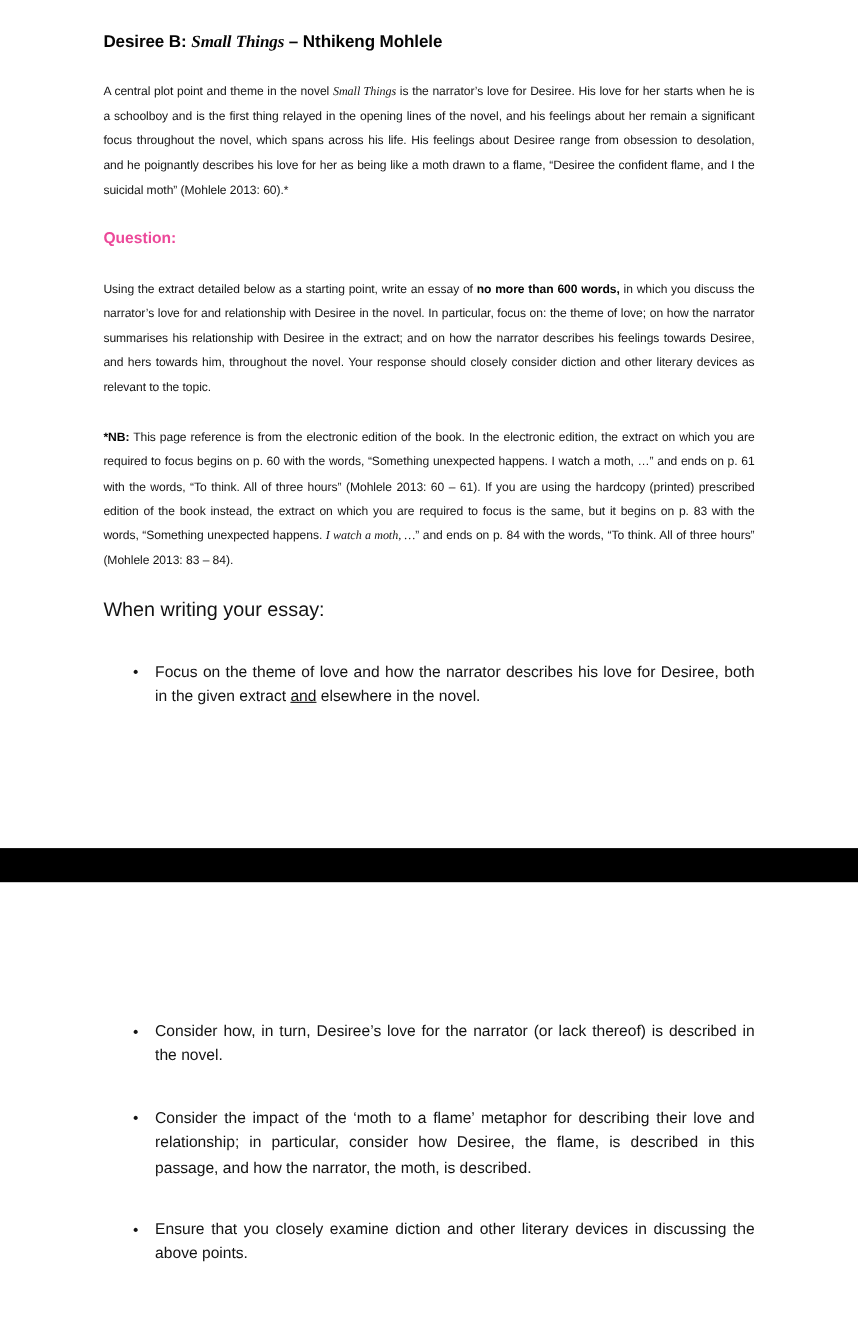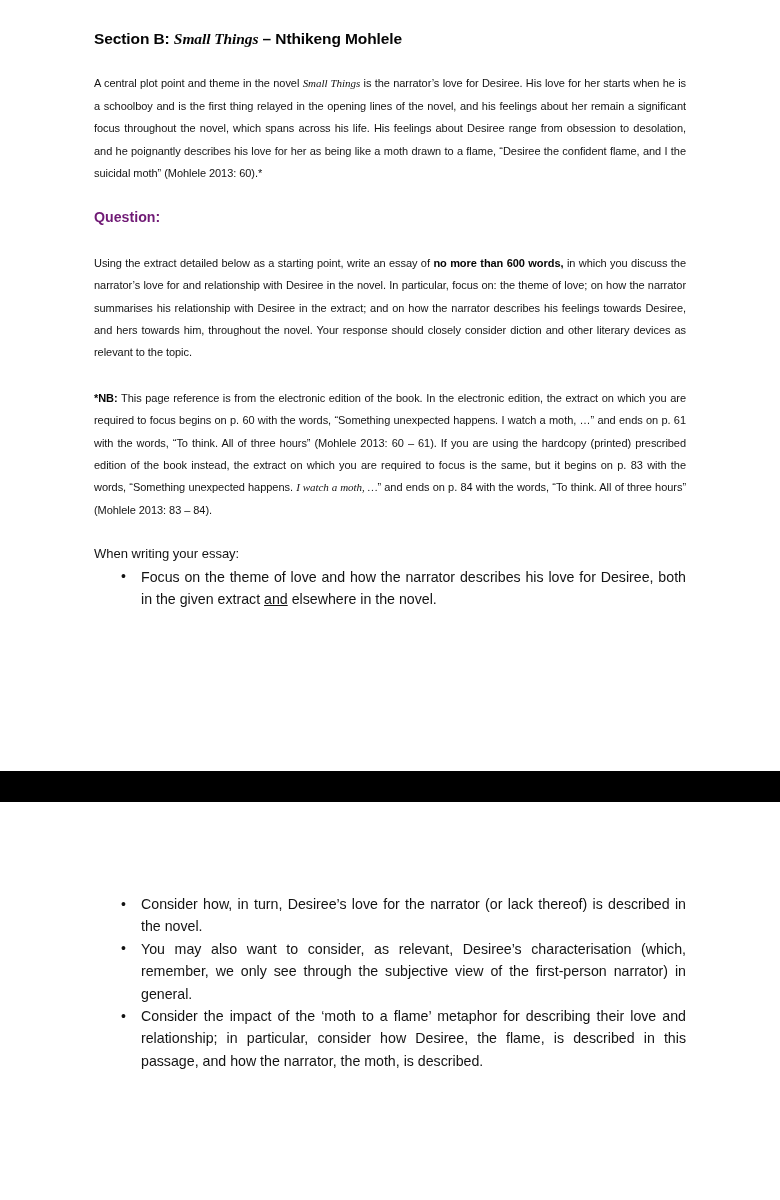--- a/index.html
+++ b/index.html
@@ -59,47 +59,48 @@
   .sp-2 { height: 22px; }
   .sp-3 { height: 23px; }
   .sp-4 { height: 23px; }
   .sp-5 { height: 22px; }
 
   p.question-label {
     font-size: 14.2px;
     font-weight: bold;
     line-height: 22.4px;
     margin: 0;
-    color: #701a75;
+    color: #ec4899;
   }
 
   .bold { font-weight: bold; color: #050505; }
   .ital { font-style: italic; font-family: Liberation Serif, serif; }
   .undl { text-decoration: underline; }
 
   p.lead-in {
-    font-size: 13px;
+    font-size: 18px;
     line-height: 22.4px;
     margin: 0;
     color: #131313;
   }
 
   ul.bullets {
     margin: 0;
     padding: 0;
     list-style: none;
   }
   ul.bullets li {
     position: relative;
     padding-left: 47px;
     font-size: 14.2px;
     line-height: 22.4px;
     text-align: justify;
     color: #131313;
     margin-bottom: 0px;
+    margin-top: 34px;
   }
   ul.bullets li::before {
     content: "\2022";
     position: absolute;
     left: 27px;
     top: -0.5px;
     font-size: 14px;
     color: #131313;
   }
   ul.bullets li > span.li-text {
@@ -119,21 +120,21 @@
     width: 780px;
   }
 </style>
 </head>
 <body>
 
 <div class="page page-one">
   <div class="content">
 
     <h1 class="section-title">
-      <span>Section B: </span><span class="ital">Small Things</span><span> – Nthikeng Mohlele</span>
+      <span>Desiree B: </span><span class="ital">Small Things</span><span> – Nthikeng Mohlele</span>
     </h1>
 
     <div class="sp-1"></div>
 
     <p class="body-para">
       <span>A central plot point and theme in the novel </span><span class="ital">Small Things</span><span> is the narrator’s love for Desiree. His love for her starts when he is a schoolboy and is the first thing relayed in the opening lines of the novel, and his feelings about her remain a significant focus throughout the novel, which spans across his life. His feelings about Desiree range from obsession to desolation, and he poignantly describes his love for her as being like a moth drawn to a flame, “Desiree the confident flame, and I the suicidal moth” (Mohlele 2013: 60).*</span>
     </p>
 
     <div class="sp-2"></div>
 
@@ -166,20 +167,20 @@
 
 <div class="black-bar" style="top:771px; height:31px;"></div>
 
 <div class="page-two-wrap" style="top:893px;">
   <div class="content">
     <ul class="bullets">
       <li>
           <span class="li-text">Consider how, in turn, Desiree’s love for the narrator (or lack thereof) is described in the novel.</span>
         </li>
       <li>
-          <span class="li-text">You may also want to consider, as relevant, Desiree’s characterisation (which, remember, we only see through the subjective view of the first-person narrator) in general.</span>
+          <span class="li-text">Consider the impact of the ‘moth to a flame’ metaphor for describing their love and relationship; in particular, consider how Desiree, the flame, is described in this passage, and how the narrator, the moth, is described.</span>
         </li>
       <li>
-          <span class="li-text">Consider the impact of the ‘moth to a flame’ metaphor for describing their love and relationship; in particular, consider how Desiree, the flame, is described in this passage, and how the narrator, the moth, is described.</span>
+          <span class="li-text">Ensure that you closely examine diction and other literary devices in discussing the above points.</span>
         </li>
     </ul>
   </div>
 </div>
 
 </body></html>

